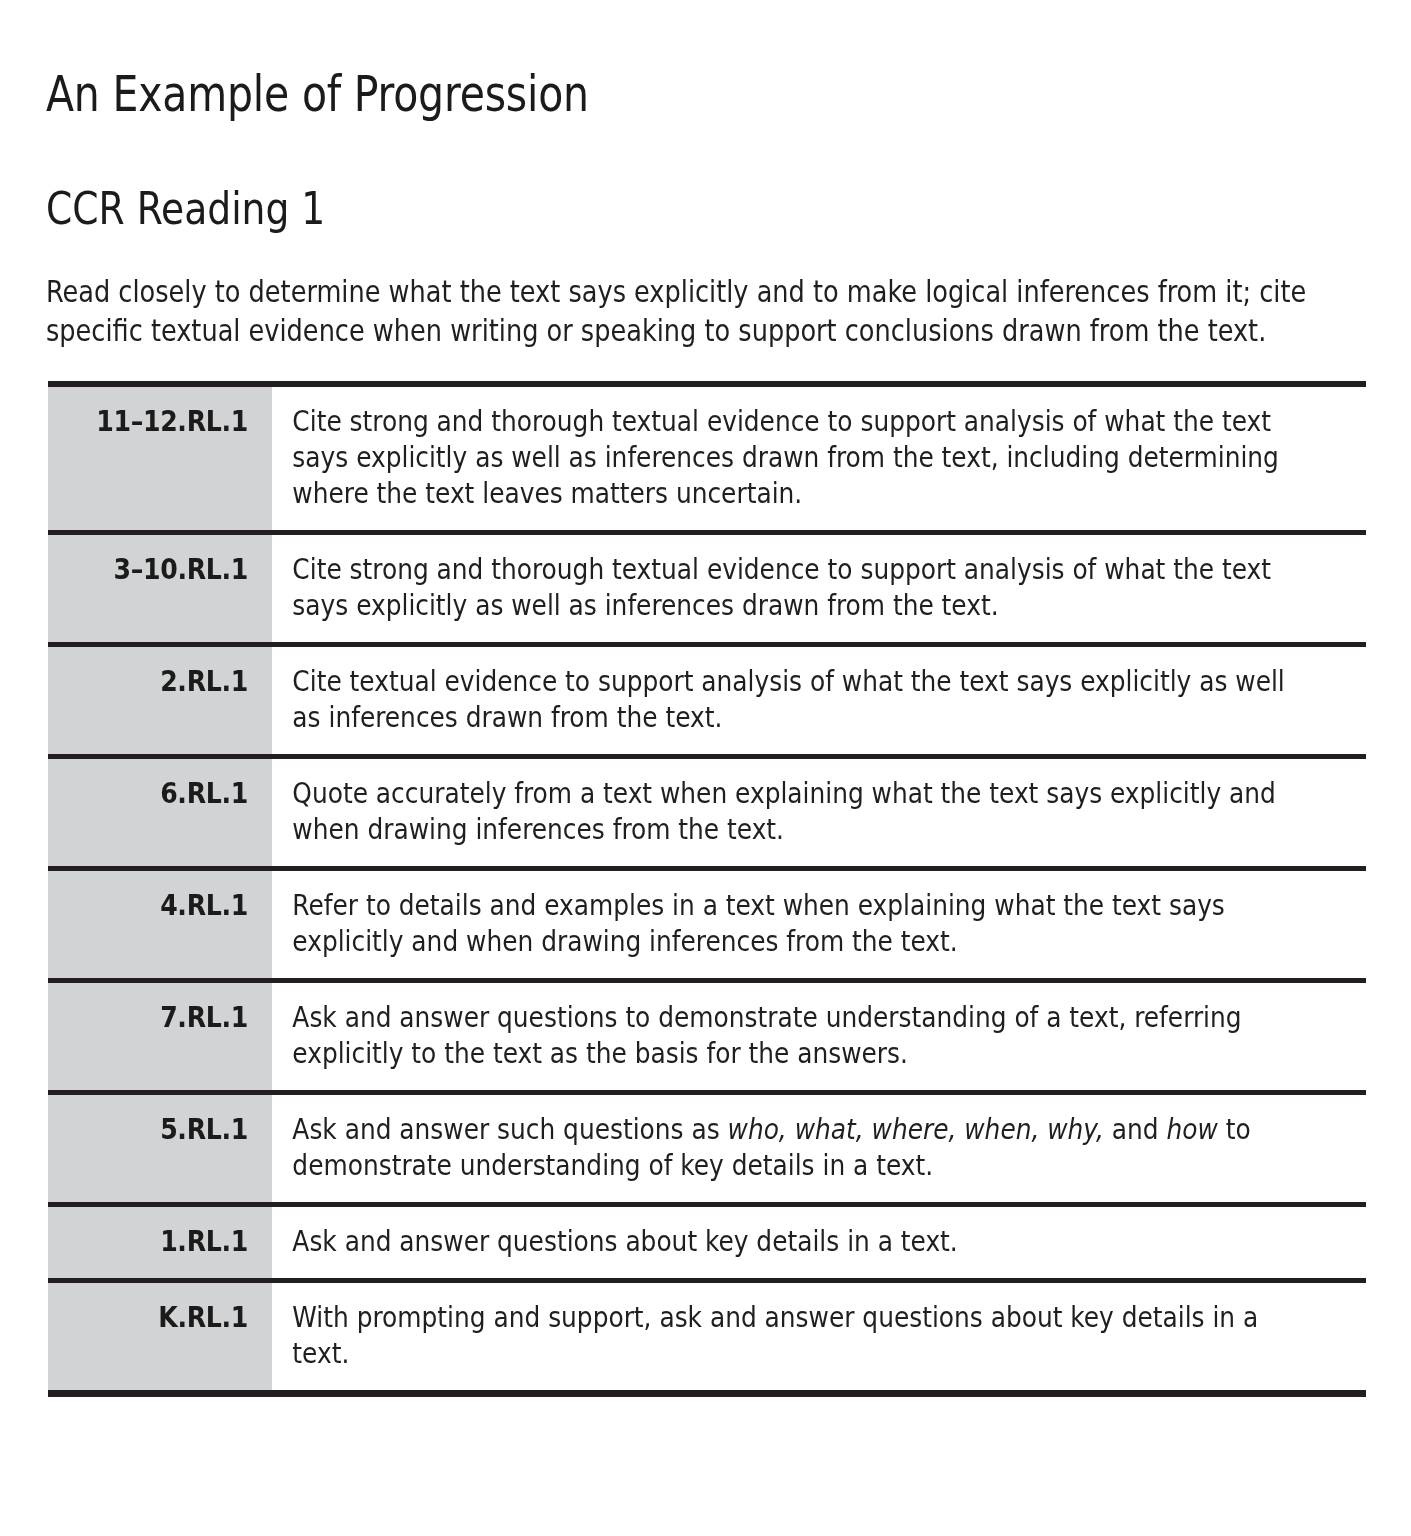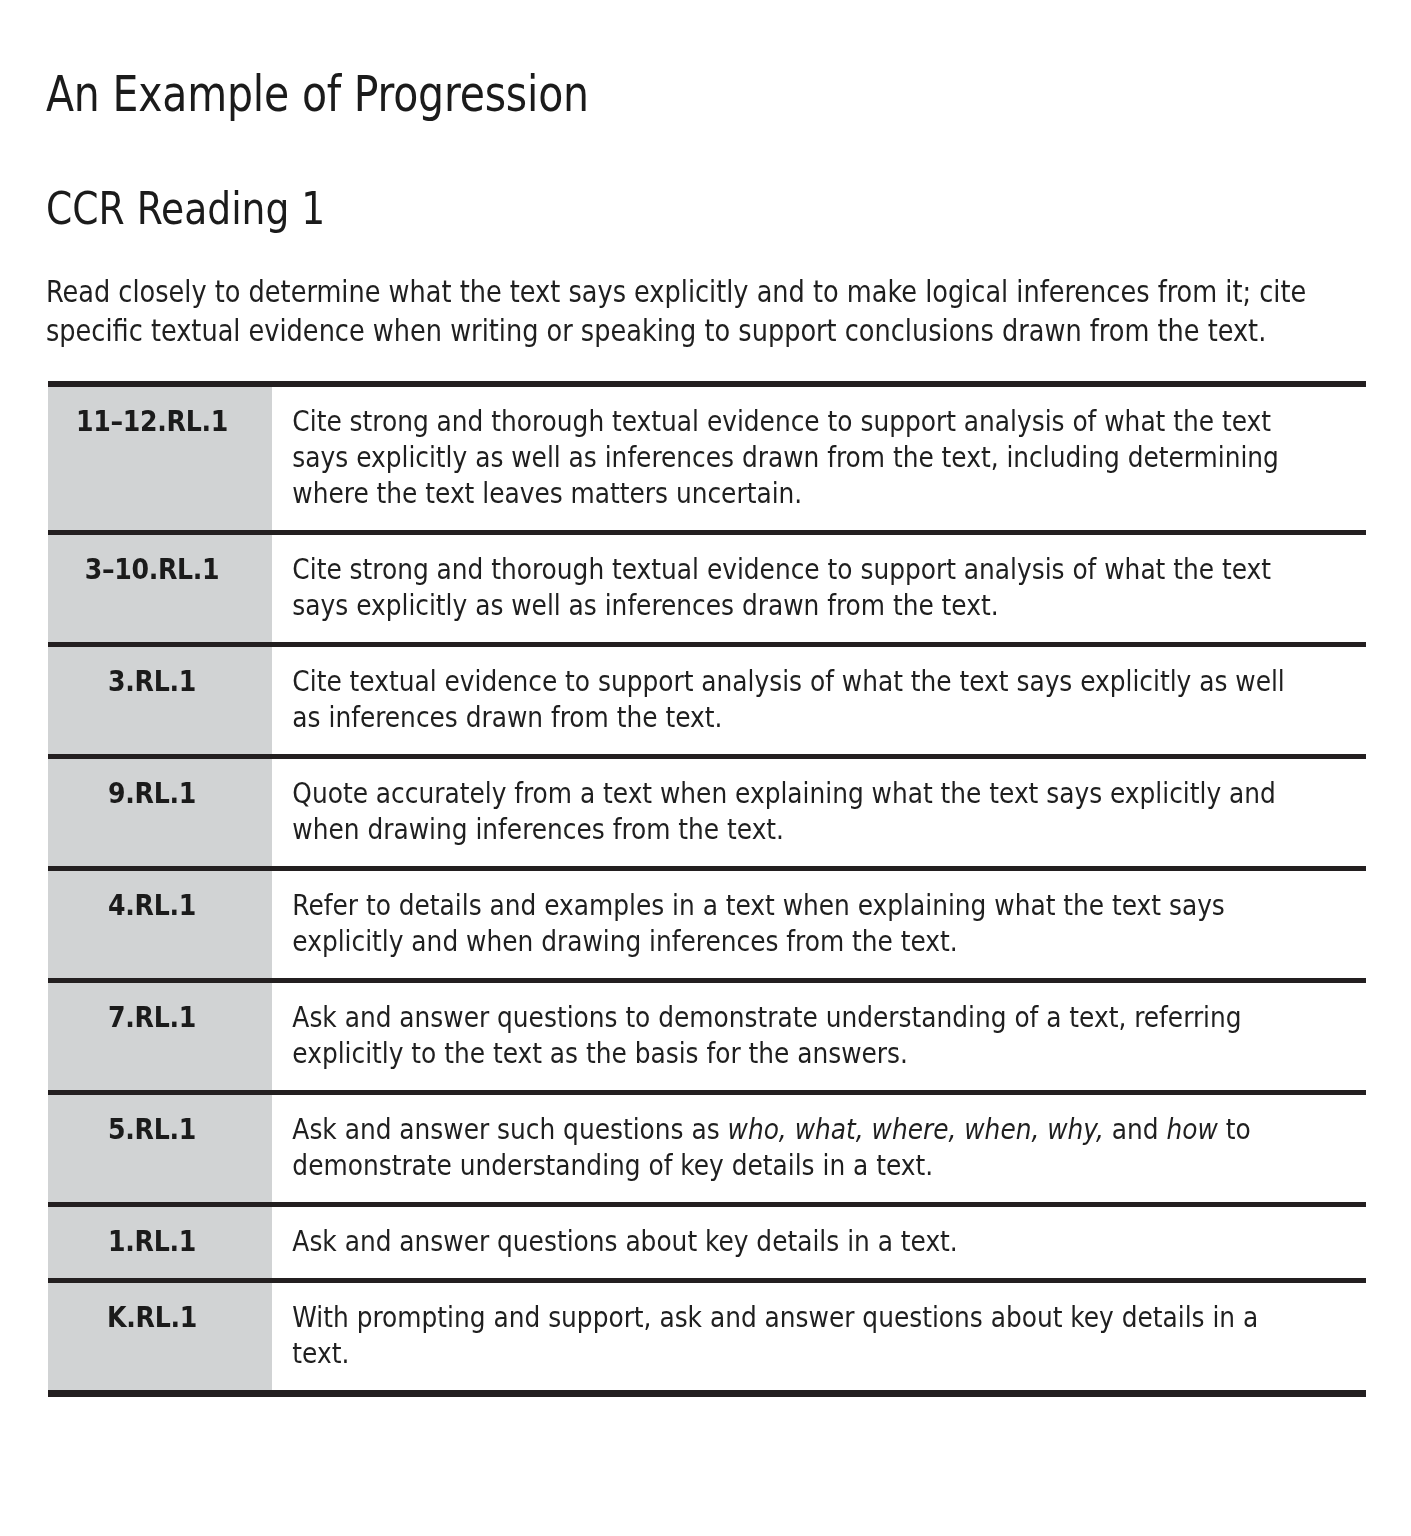--- a/index.html
+++ b/index.html
@@ -83,21 +83,21 @@
     border-bottom: 5px solid #231f20;
     background: #ffffff;
   }
   .prow:last-child {
     border-bottom: none;
   }
 
   .prow-code {
     flex: 0 0 224px;
     background: #d1d3d4;
-    text-align: center;
+    text-align: right;
     padding: 17px 24px 17px 8px;
     box-sizing: border-box;
     font-size: 28px;
     line-height: 36px;
     font-weight: bold;
     color: #1b1b1b;
     font-family: "DejaVu Sans Condensed", "Liberation Sans Narrow", "Liberation Sans", sans-serif;
     letter-spacing: -0.3px;
   }
 
@@ -132,25 +132,25 @@
   <div class="progression-table" id="progression-table">
       <div class="prow">
         <div class="prow-code">11–12.RL.1</div>
         <div class="prow-text">Cite strong and thorough textual evidence to support analysis of what the text says explicitly as well as inferences drawn from the text, including determining where the text leaves matters uncertain.</div>
       </div>
       <div class="prow">
         <div class="prow-code">3–10.RL.1</div>
         <div class="prow-text">Cite strong and thorough textual evidence to support analysis of what the text says explicitly as well as inferences drawn from the text.</div>
       </div>
       <div class="prow">
-        <div class="prow-code">3.RL.1</div>
+        <div class="prow-code">2.RL.1</div>
         <div class="prow-text">Cite textual evidence to support analysis of what the text says explicitly as well as inferences drawn from the text.</div>
       </div>
       <div class="prow">
-        <div class="prow-code">9.RL.1</div>
+        <div class="prow-code">6.RL.1</div>
         <div class="prow-text">Quote accurately from a text when explaining what the text says explicitly and when drawing inferences from the text.</div>
       </div>
       <div class="prow">
         <div class="prow-code">4.RL.1</div>
         <div class="prow-text">Refer to details and examples in a text when explaining what the text says explicitly and when drawing inferences from the text.</div>
       </div>
       <div class="prow">
         <div class="prow-code">7.RL.1</div>
         <div class="prow-text">Ask and answer questions to demonstrate understanding of a text, referring explicitly to the text as the basis for the answers.</div>
       </div>

